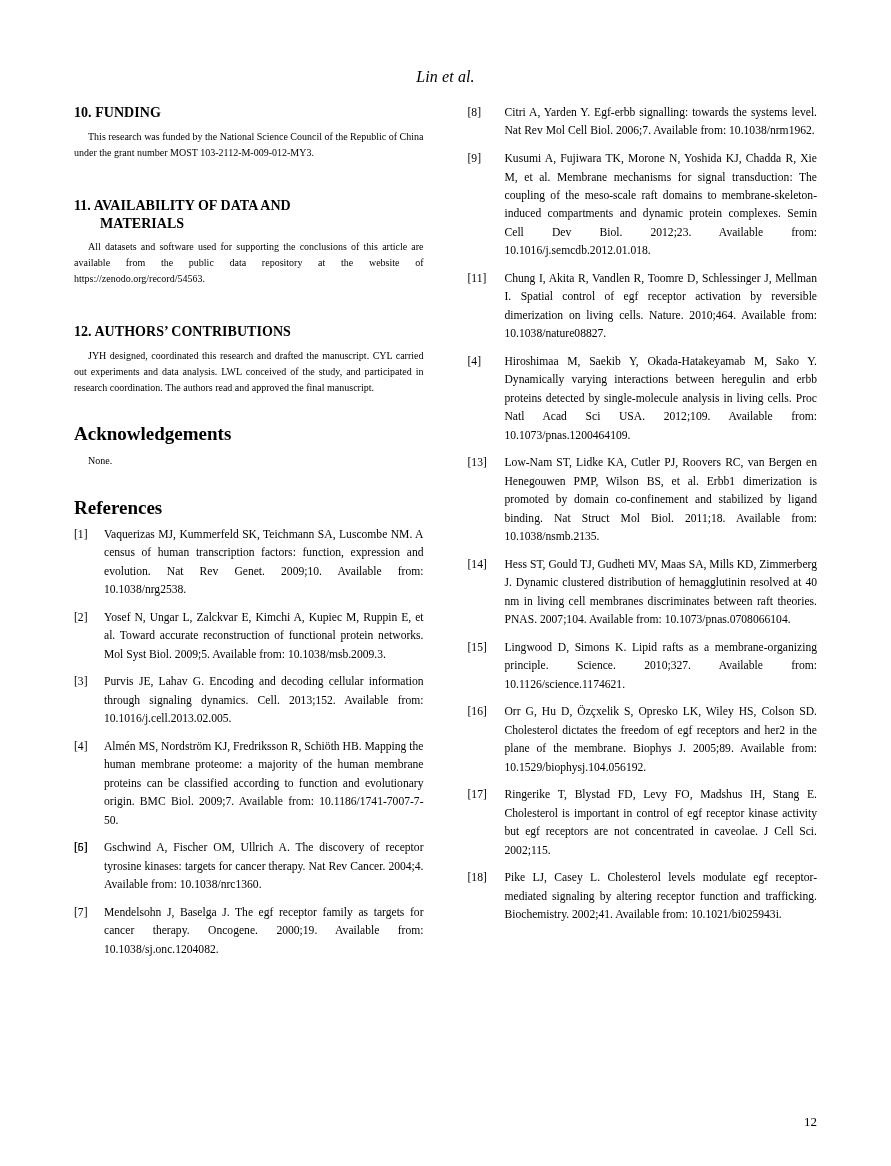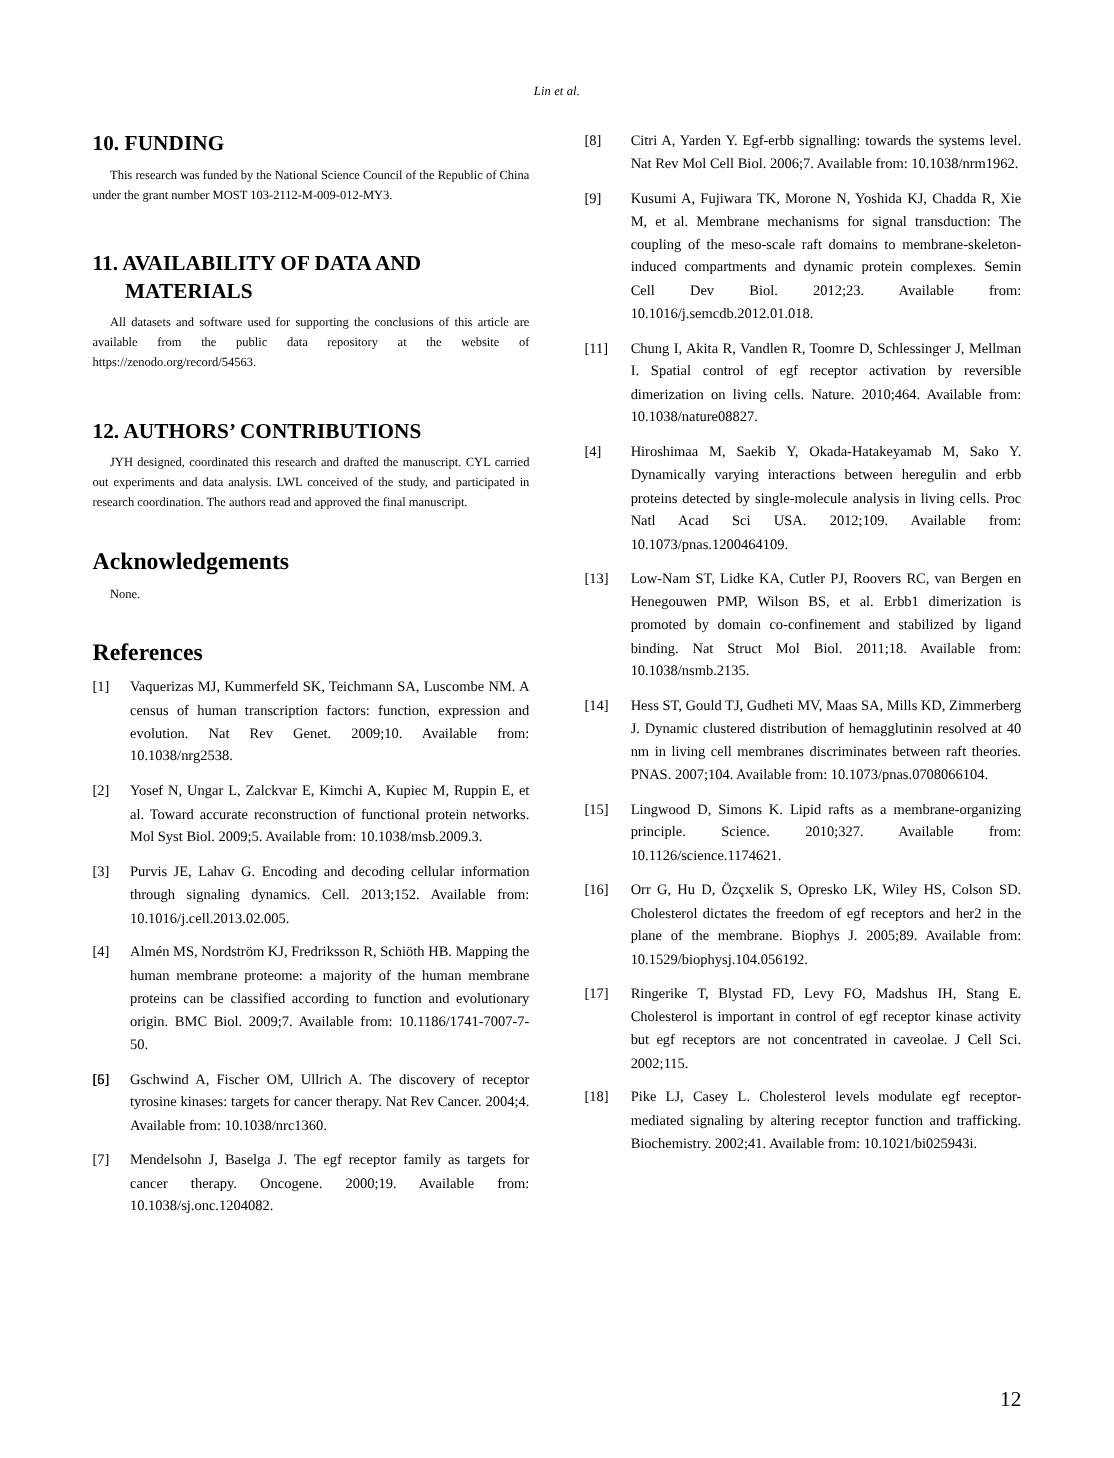--- a/index.html
+++ b/index.html
@@ -19,38 +19,38 @@
     overflow: hidden;
     box-sizing: border-box;
   }
   .running-head {
     position: absolute;
     top: 68px;
     left: 0;
     width: 891px;
     text-align: center;
     font-style: italic;
-    font-size: 10px;
+    font-size: 16px;
     letter-spacing: 0.1px;
   }
   .columns {
     position: absolute;
     top: 104px;
     left: 74px;
     width: 743px;
     height: 1000px;
     display: flex;
     gap: 44px;
   }
   .col {
     width: 350px;
     position: relative;
   }
   h2.sec {
-    font-size: 17px;
+    font-size: 14px;
     font-weight: bold;
     margin: 0 0 7px 0;
     line-height: 1.28;
     letter-spacing: 0.05px;
   }
   h2.sec .cont {
     display: block;
     padding-left: 26px;
   }
   h2.sub {
@@ -93,21 +93,21 @@
     text-align: left;
     white-space: nowrap;
   }
   .col-right ol.refs li.ref { padding-left: 37px; }
   .col-right ol.refs li.ref .num { width: 33px; }
 
   .folio {
     position: absolute;
     right: 74px;
     bottom: 36px;
-    font-size: 17px;
+    font-size: 13px;
   }
 </style>
 </head>
 <body>
 
 <div class="page">
 
   <div class="running-head">Lin et al.</div>
 
   <div class="columns">

